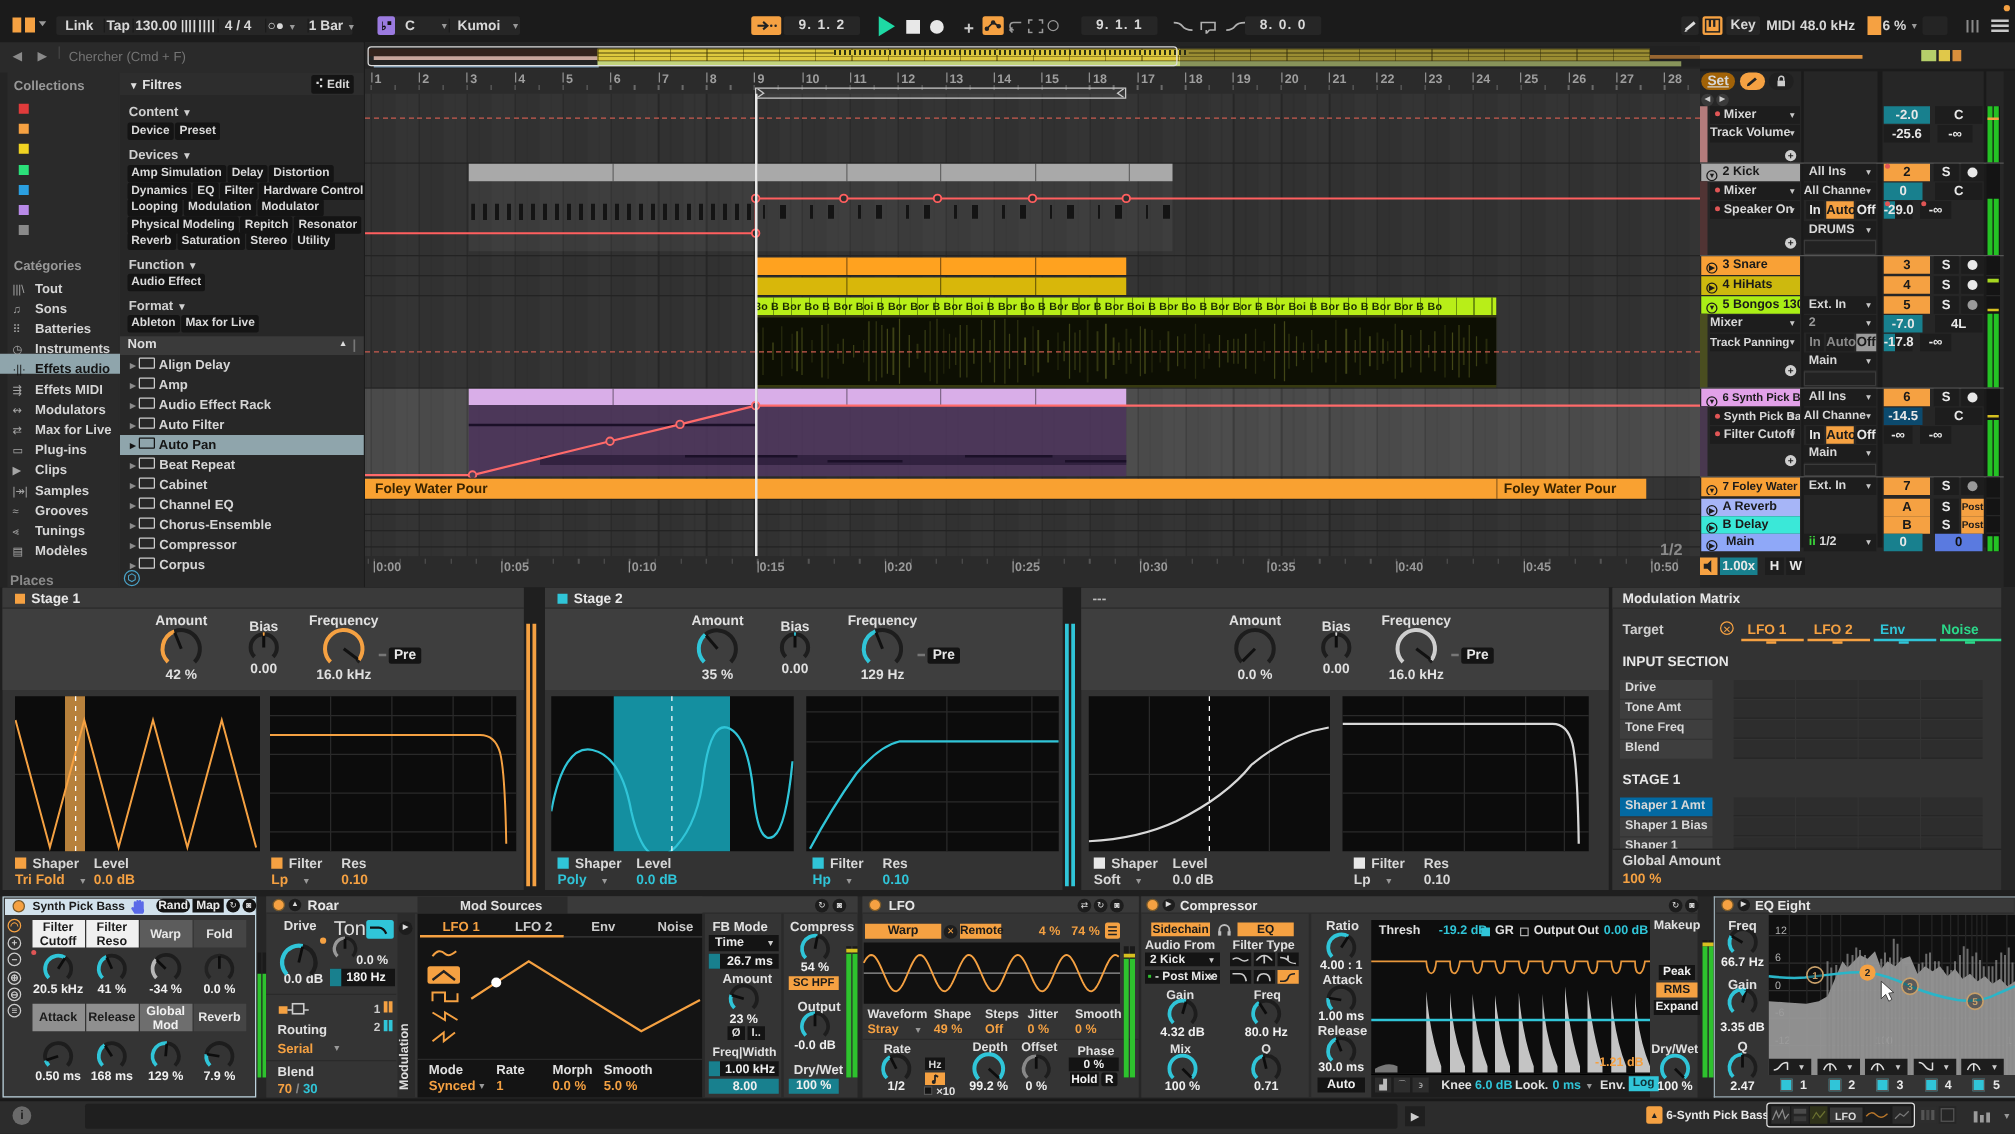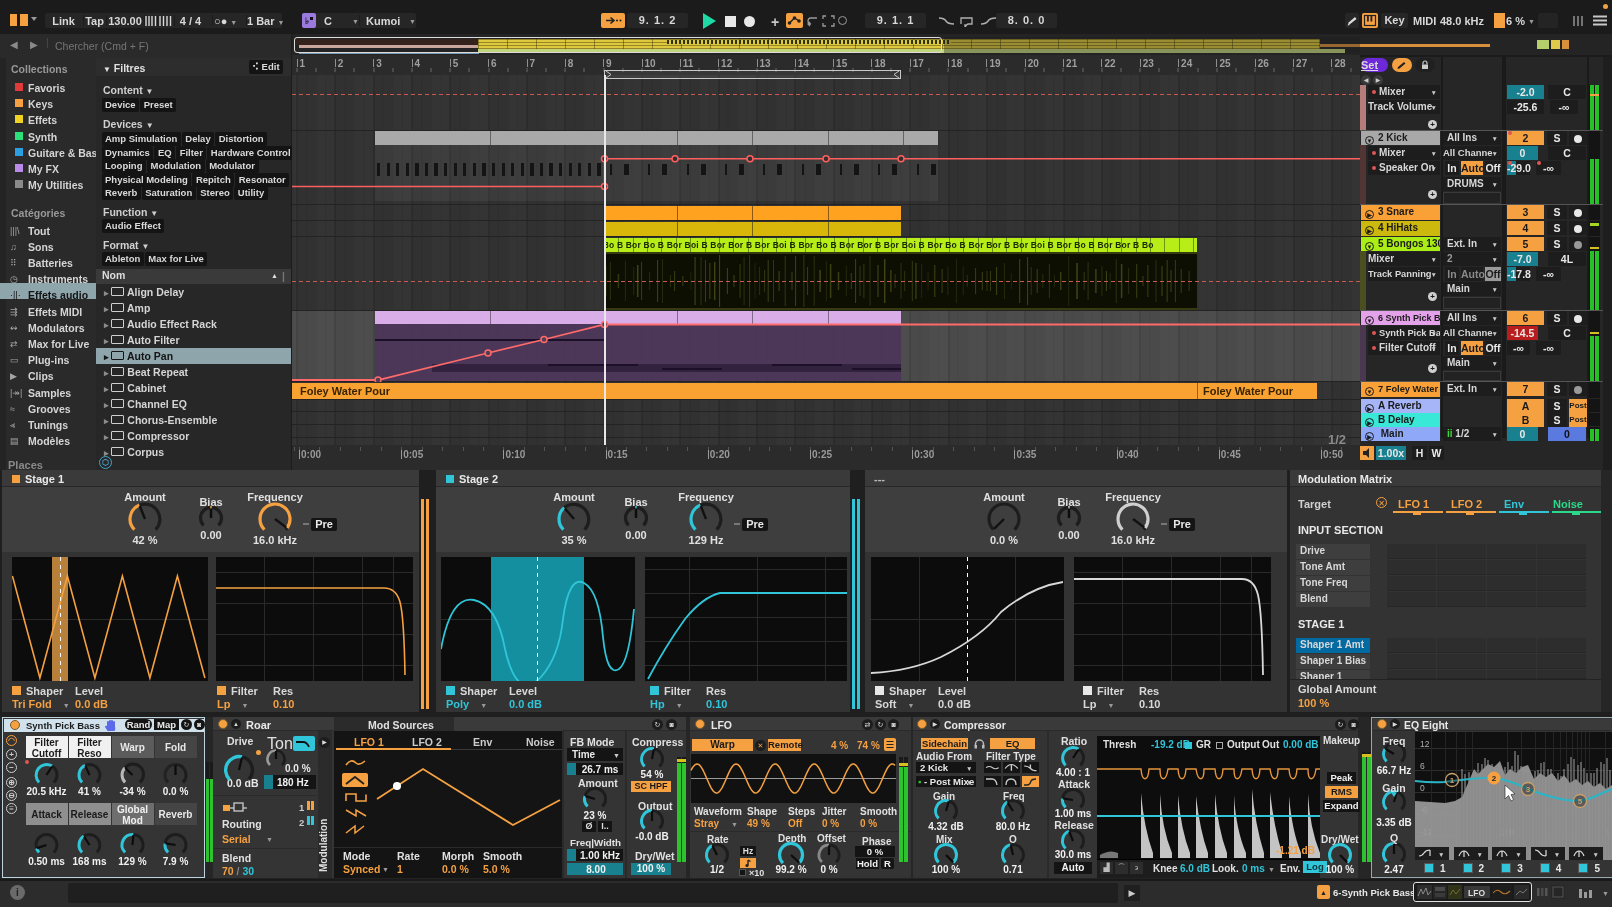--- a/index.html
+++ b/index.html
@@ -136,29 +136,20 @@
   <div class="abs" style="left:0;top:0;width:291px;height:24px;background:#2a2a2a;">
     <span class="abs" style="left:10px;top:5px;color:#8a8a8a;font-size:10px;">◀</span>
     <span class="abs" style="left:30px;top:5px;color:#8a8a8a;font-size:10px;">▶</span>
     <span class="abs" style="left:46px;top:2px;color:#4a4a4a;">|</span>
     <span class="abs" style="left:55px;top:6px;color:#757575;">Chercher (Cmd + F)</span>
   </div>
 
   <div class="abs" style="left:0;top:24px;width:95px;height:412px;background:#2a2a2a;font-weight:bold;">
     <div class="abs" style="left:0;top:0;width:6px;height:412px;background:#242424;"></div>
     <div class="abs" style="left:11px;top:5px;color:#989898;">Collections</div>
-    <div class="abs" style="left:28px;top:22px;line-height:16.2px;color:#d5d5d5;white-space:nowrap;">
-      <div>Favoris</div>
-          <div>Keys</div>
-          <div>Effets</div>
-          <div>Synth</div>
-          <div>Guitare &amp; Bas</div>
-          <div>My FX</div>
-          <div>My Utilities</div>
-    </div>
     <div class="abs" style="left:15px;top:25px;width:8px;">
       <div style="width:8px;height:8px;background:#e03b3b;margin-bottom:8.2px;"></div>
       <div style="width:8px;height:8px;background:#f5a142;margin-bottom:8.2px;"></div>
       <div style="width:8px;height:8px;background:#f0d322;margin-bottom:8.2px;"></div>
       <div style="width:8px;height:8px;background:#2be07a;margin-bottom:8.2px;"></div>
       <div style="width:8px;height:8px;background:#2b9fe0;margin-bottom:8.2px;"></div>
       <div style="width:8px;height:8px;background:#b98ae8;margin-bottom:8.2px;"></div>
       <div style="width:8px;height:8px;background:#8a8a8a;"></div>
     </div>
     <div class="abs" style="left:11px;top:149px;color:#989898;">Catégories</div>
@@ -493,21 +484,21 @@
         <span class="abs" style="left:824.6px;top:4px;font-size:10px;font-weight:bold;color:#9a9a9a;"><span style="display:inline-block;width:1px;height:9px;background:#9a9a9a;margin-right:1px;vertical-align:-1px;"></span>0:40</span>
         <span class="abs" style="left:926.8px;top:4px;font-size:10px;font-weight:bold;color:#9a9a9a;"><span style="display:inline-block;width:1px;height:9px;background:#9a9a9a;margin-right:1px;vertical-align:-1px;"></span>0:45</span>
         <span class="abs" style="left:1029.0px;top:4px;font-size:10px;font-weight:bold;color:#9a9a9a;"><span style="display:inline-block;width:1px;height:9px;background:#9a9a9a;margin-right:1px;vertical-align:-1px;"></span>0:50</span>
       </div>
   <div class="abs b" style="left:1036px;top:398px;color:#8a8a8a;font-size:13px;">1/2</div>
 </div>
 
 <div id="tracks" class="abs" style="left:1360px;top:34px;width:252px;height:436px;background:#262626;overflow:hidden;">
 
   <div class="abs" style="left:0;top:0;width:252px;height:23px;background:#1b1b1b;"></div>
-  <div class="abs b" style="left:1px;top:24px;width:27px;height:14px;background:#6d28d9;border-radius:7px;color:#d8d8d8;line-height:14px;text-decoration:underline;">Set</div>
+  <div class="abs b" style="left:1px;top:24px;width:27px;height:14px;background:#a16207;border-radius:7px;color:#d8d8d8;text-align:center;line-height:14px;text-decoration:underline;">Set</div>
   <div class="abs" style="left:32px;top:24px;width:20px;height:14px;background:#f5a142;border-radius:7px;">
     <svg width="20" height="14">
           <path d="M6 9 L12 4 L13.5 5.5 L7.5 10.5 Z M5.5 11 L7.5 10.5 L6 9 Z" fill="#222"></path>
         </svg>
       </div>
   <div class="abs" style="left:55px;top:24px;width:20px;height:14px;background:#202020;border-radius:7px;">
     <svg width="20" height="14">
           <rect x="7" y="6.5" width="6" height="4.5" fill="#ccc"></rect>
           <path d="M8 6.5 V5 a2 2 0 0 1 4 0 V6.5" stroke="#ccc" stroke-width="1.2" fill="none"></path>
         </svg>
@@ -608,21 +599,21 @@
 
   <div class="abs" style="left:1px;top:277px;width:79px;height:14px;background:#e2a1e8;"></div>
   <div class="tn" style="top:277px;font-size:9px;"><span class="ci">▼</span>6 Synth Pick B</div>
   <div class="abs" style="left:0;top:291px;width:6px;height:56px;background:#49384f;"></div>
   <div class="dd" style="left:83px;top:277px;width:58px;padding-left:4px;">All Ins</div>
   <div class="vb" style="left:147px;top:277px;width:37px;background:#f5a142;color:#1a1a1a;">6</div>
   <div class="vb" style="left:187px;top:277px;width:20px;">S</div>
   <div class="vb" style="left:209px;top:277px;width:18px;"><span style="display:inline-block;width:8px;height:8px;border-radius:50%;background:#e8e8e8;vertical-align:-1px;"></span></div>
   <div class="dd" style="left:8px;top:292px;width:72px;font-size:9.3px;"><span class="rdot"></span>Synth Pick Bas</div>
   <div class="dd" style="left:83px;top:292px;width:58px;text-align:right;padding-right:9px;font-size:9.5px;">All Channe</div>
-  <div class="vb" style="left:147px;top:292px;width:31px;background:#b91c1c;">-14.5</div>
+  <div class="vb" style="left:147px;top:292px;width:31px;background:#0c4a6e;">-14.5</div>
   <div class="vb" style="left:188px;top:292px;width:38px;">C</div>
   <div class="dd" style="left:8px;top:307px;width:72px;"><span class="rdot"></span>Filter Cutoff</div>
   <div class="vb" style="left:85px;top:307px;width:14px;">In</div>
   <div class="vb" style="left:101px;top:307px;width:22px;background:#f5a142;color:#1a1a1a;">Auto</div>
   <div class="vb" style="left:125px;top:307px;width:16px;">Off</div>
   <div class="vb" style="left:147px;top:307px;width:23px;">-∞</div>
   <div class="vb" style="left:176px;top:307px;width:25px;">-∞</div>
   <div class="dd" style="left:83px;top:322px;width:58px;padding-left:4px;">Main</div>
   <div class="abs" style="left:68px;top:330px;width:9px;height:9px;background:#cfcfcf;border-radius:50%;color:#1a1a1a;font-weight:bold;font-size:8px;text-align:center;line-height:9px;">+</div>
   <div class="abs" style="left:83px;top:337px;width:58px;height:10px;background:#222;border:1px solid #3a3a3a;"></div>

